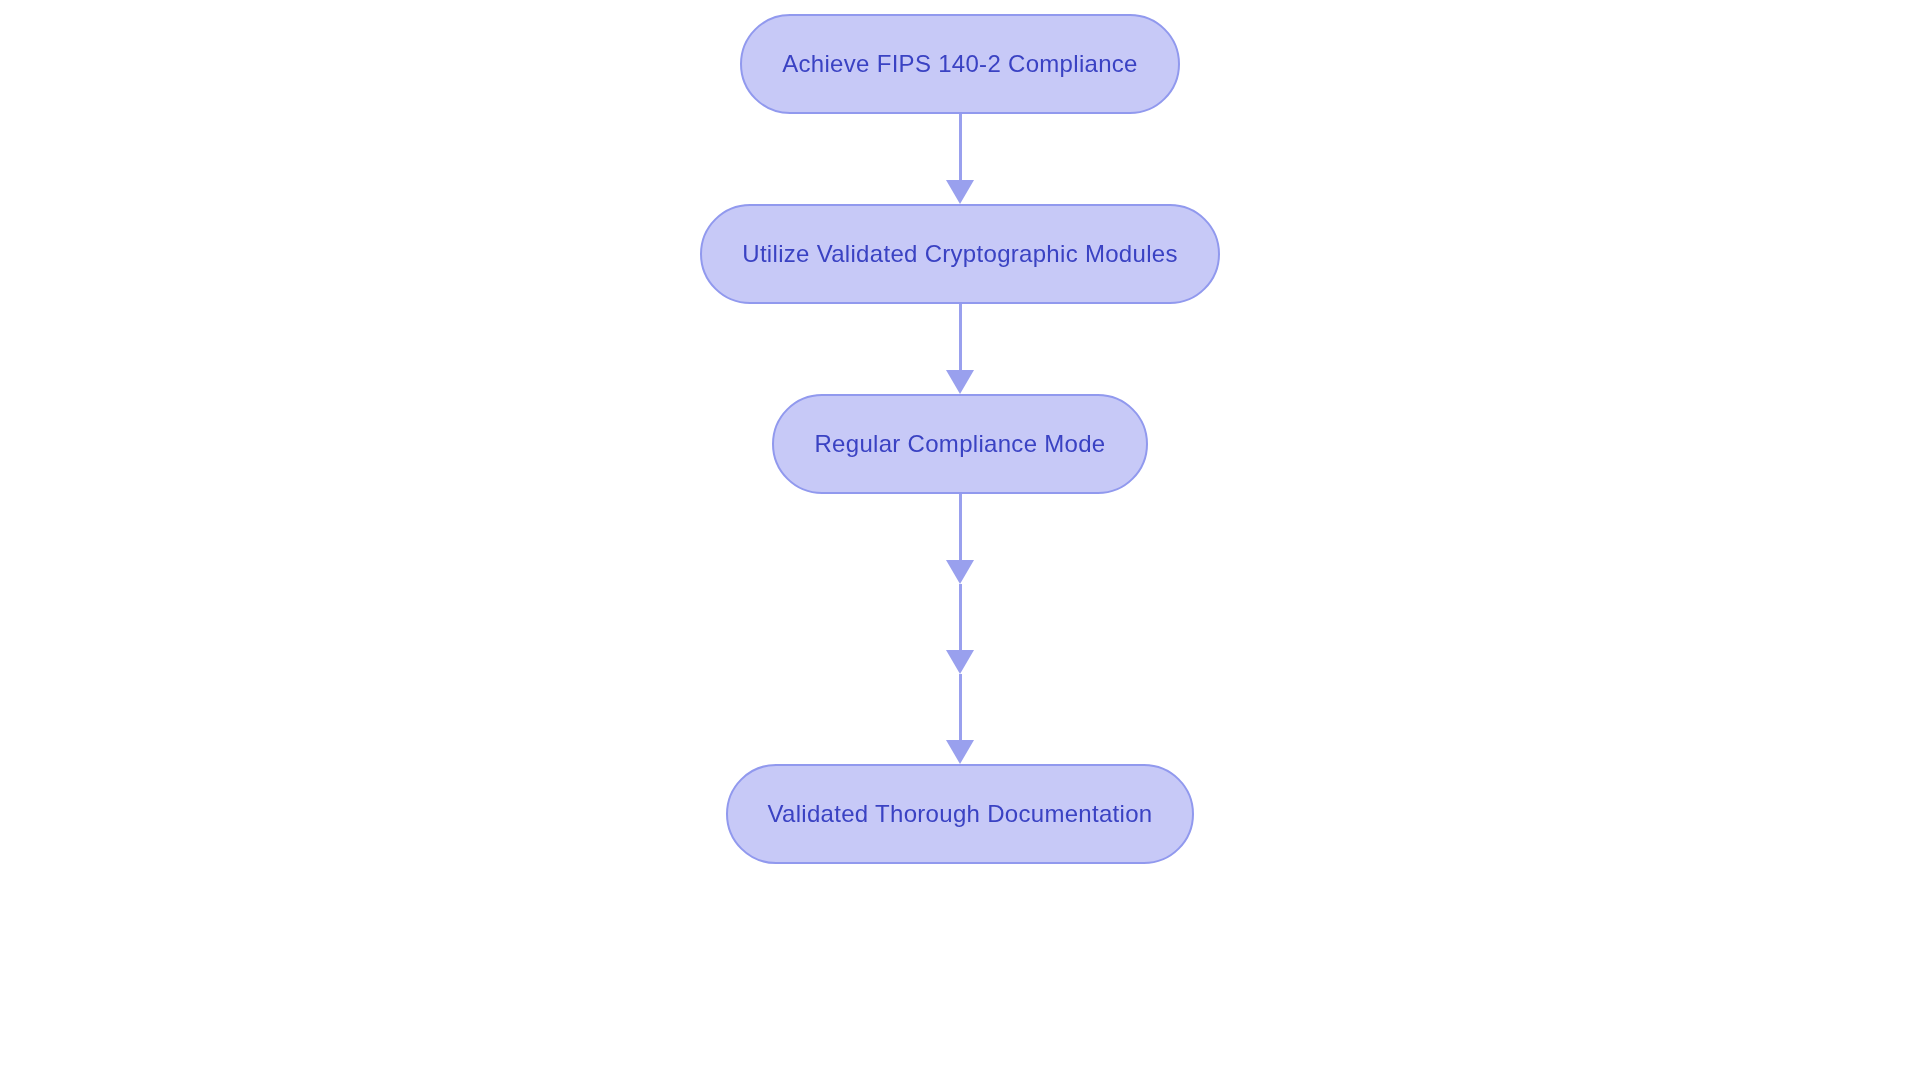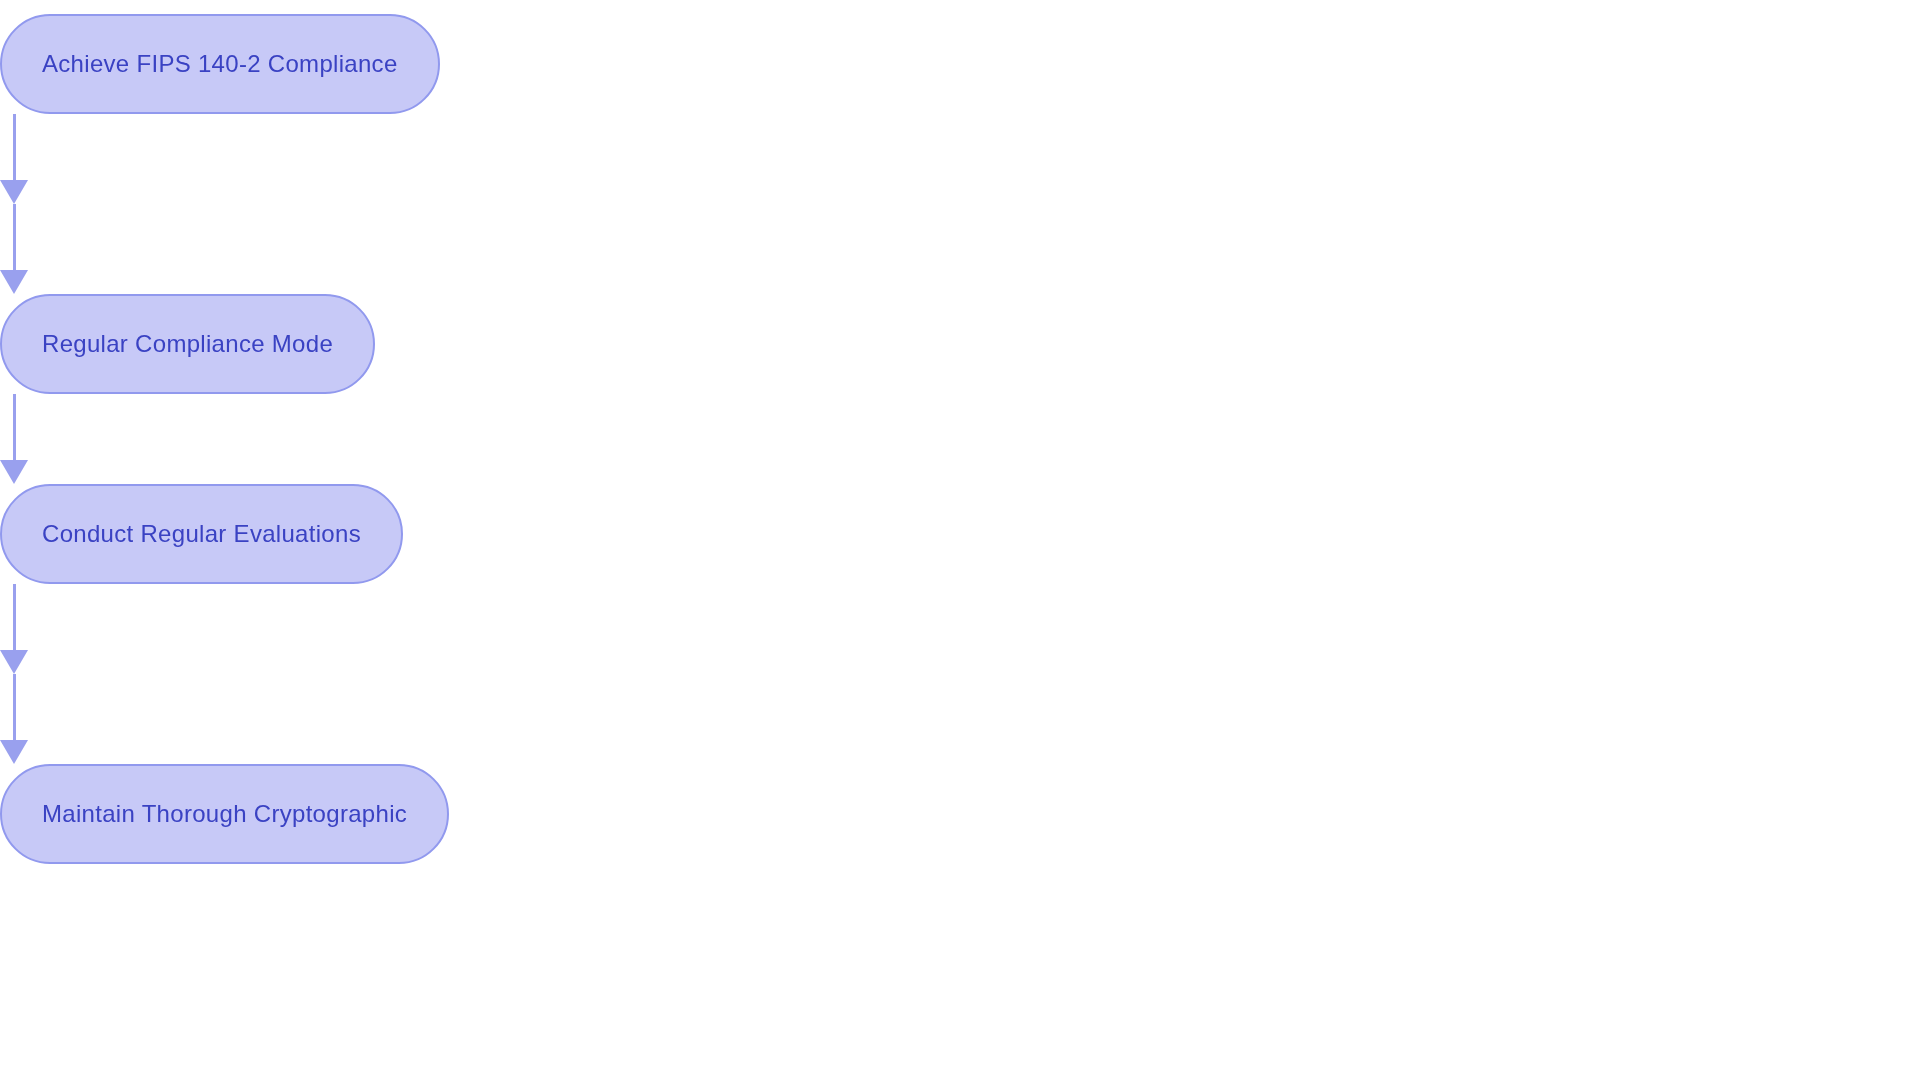--- a/index.html
+++ b/index.html
@@ -16,21 +16,21 @@
     background: var(--bg);
     font-family: "Liberation Sans", sans-serif;
   }
   .canvas {
     position: relative;
     width: 1920px;
     height: 1083px;
     background: var(--bg);
     display: flex;
     flex-direction: column;
-    align-items: flex-start;
+    align-items: center;
     padding-top: 14px;
     overflow: hidden;
   }
   .flow-node {
     height: 100px;
     min-height: 100px;
     border-radius: 50px;
     background: var(--node-fill);
     border: 2px solid var(--node-border);
     color: var(--node-text);
@@ -70,47 +70,47 @@
 
   <div class="flow-node">
     <span>Achieve FIPS 140-2 Compliance</span>
   </div>
 
   <div class="connector">
     <div class="line"></div>
     <div class="head"></div>
   </div>
 
+  <div class="flow-node">
+    <span>Utilize Validated Cryptographic Modules</span>
+  </div>
 
   <div class="connector">
     <div class="line"></div>
     <div class="head"></div>
   </div>
 
   <div class="flow-node">
     <span>Regular Compliance Mode</span>
   </div>
 
   <div class="connector">
     <div class="line"></div>
     <div class="head"></div>
   </div>
 
-  <div class="flow-node">
-    <span>Conduct Regular Evaluations</span>
-  </div>
 
   <div class="connector">
     <div class="line"></div>
     <div class="head"></div>
   </div>
 
 
   <div class="connector">
     <div class="line"></div>
     <div class="head"></div>
   </div>
 
   <div class="flow-node">
-    <span>Maintain Thorough Cryptographic</span>
+    <span>Validated Thorough Documentation</span>
   </div>
 
 </div>
 
 </body></html>

